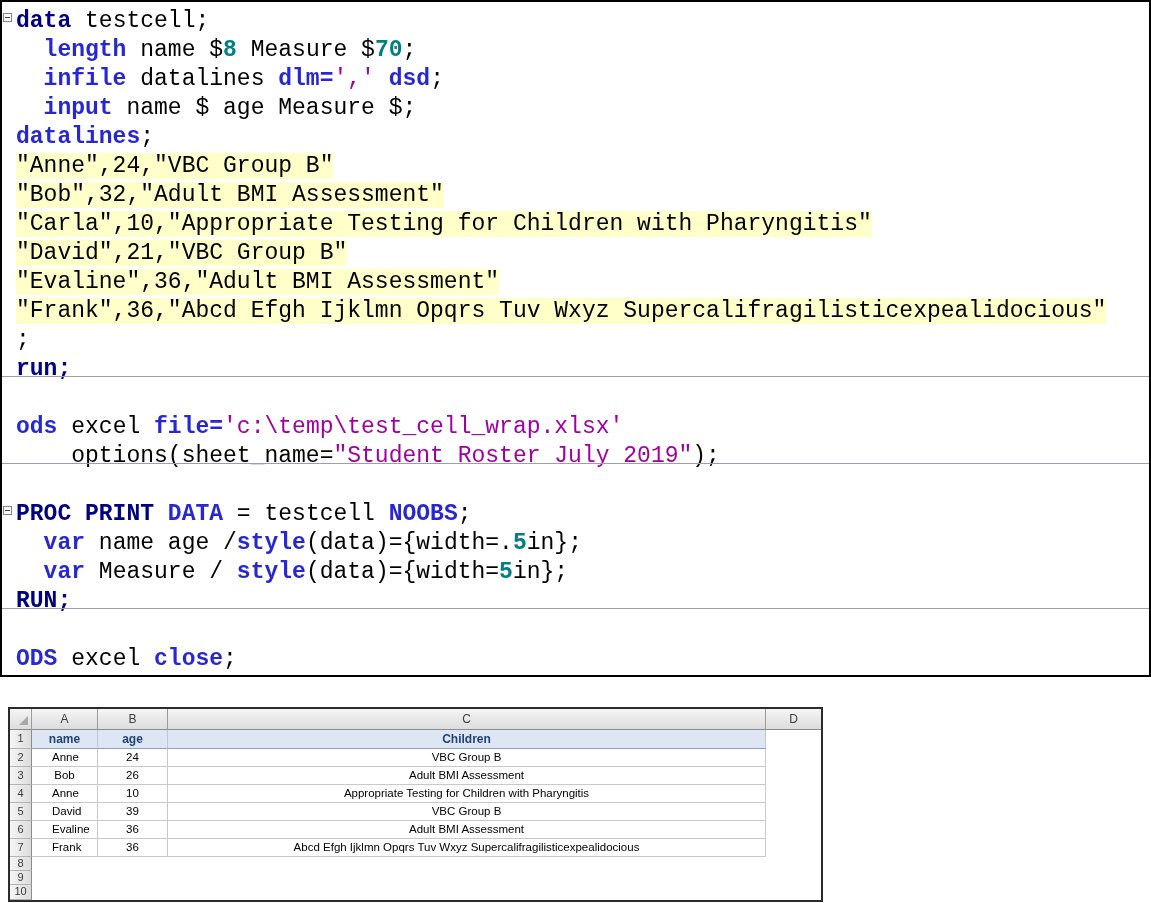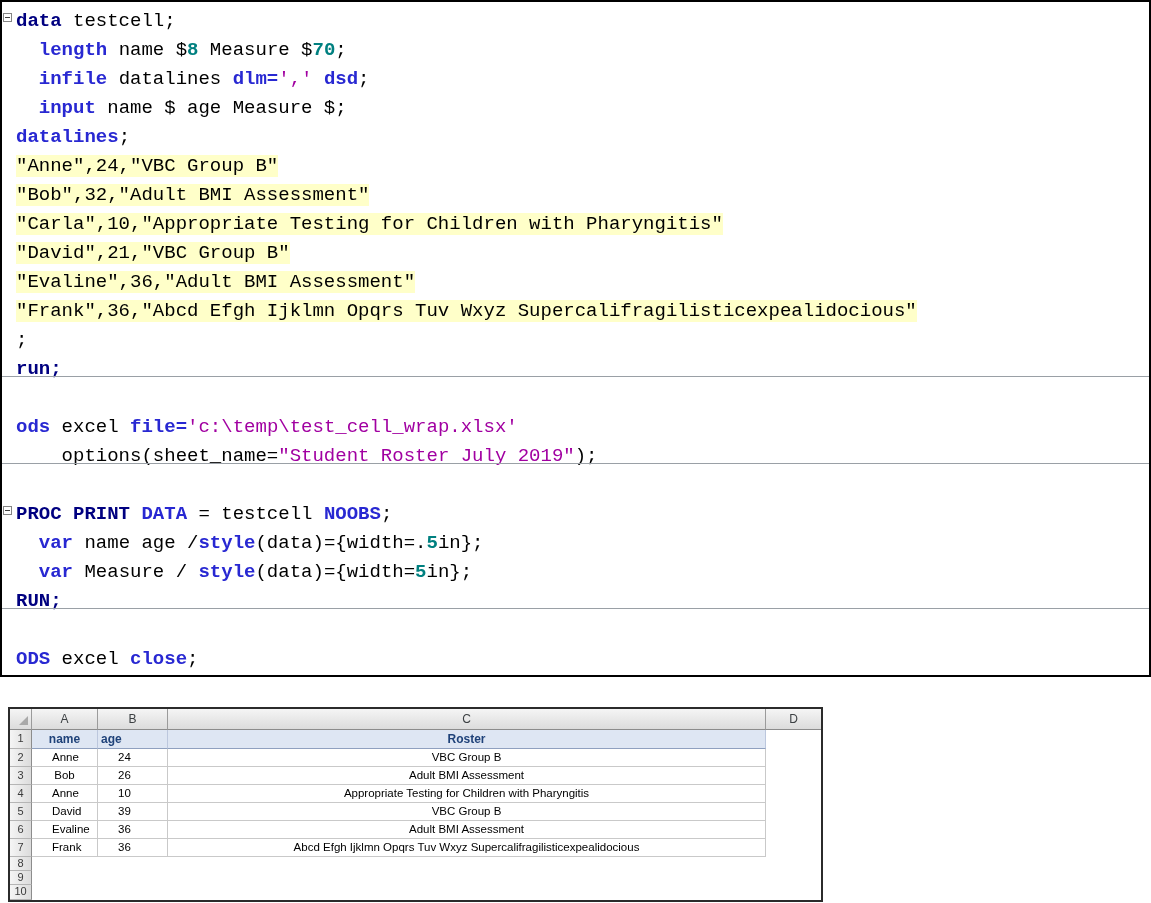--- a/index.html
+++ b/index.html
@@ -5,21 +5,21 @@
   html,body{margin:0;padding:0;background:#ffffff;}
   body{width:1151px;height:903px;position:relative;font-family:"Liberation Sans",sans-serif;}
 
   
   .code-box{
     position:absolute;left:0;top:0;width:1147px;height:673px;
     border:2px solid #000000;background:#ffffff;overflow:hidden;
   }
   .code-lines{
     position:relative;padding:5px 0 0 14px;
-    font-family:"Liberation Mono",monospace;font-size:19px;line-height:29px;
+    font-family:"Liberation Mono",monospace;font-size:23px;line-height:29px;
     white-space:pre;color:var(--text);
   }
   .line{position:relative;height:29px;}
   .line.sep::after{
     content:"";position:absolute;left:-14px;right:0;bottom:7px;
     border-top:1px solid var(--sep);
   }
   .c-t{color:var(--text);}
   .c-kw{color:var(--kw);font-weight:bold;}
   .c-step{color:var(--step);font-weight:bold;}
@@ -70,21 +70,21 @@
     border-right:1px solid #bcc7dd;border-bottom:1px solid var(--row1Border);
     padding:0 3px;
   }
   .dc{
     background:#ffffff;color:#000000;font-size:11.5px;line-height:17px;
     border-right:1px solid var(--grid);border-bottom:1px solid var(--grid);
     padding:0 20px;
   }
   .dcol{background:var(--dBg);border:none;}
   .ec{background:#ffffff;border:none;}
-  .ar{text-align:left;}
+  .ar{text-align:center;}
   .al{text-align:center;}
 </style>
 </head>
 <body>
 
 <div class="code-box">
   <div class="code-lines" id="code-lines"><div class="line"><span class="fold"></span><span><span class="c-step">data</span><span class="c-t"> testcell;</span></span></div><div class="line"><span><span class="c-t">  </span><span class="c-kw">length</span><span class="c-t"> name $</span><span class="c-num">8</span><span class="c-t"> Measure $</span><span class="c-num">70</span><span class="c-t">;</span></span></div><div class="line"><span><span class="c-t">  </span><span class="c-kw">infile</span><span class="c-t"> datalines </span><span class="c-kw">dlm=</span><span class="c-str">','</span><span class="c-t"> </span><span class="c-kw">dsd</span><span class="c-t">;</span></span></div><div class="line"><span><span class="c-t">  </span><span class="c-kw">input</span><span class="c-t"> name $ age Measure $;</span></span></div><div class="line"><span><span class="c-kw">datalines</span><span class="c-t">;</span></span></div><div class="line"><span class="hl"><span class="c-t">"Anne",24,"VBC Group B"</span></span></div><div class="line"><span class="hl"><span class="c-t">"Bob",32,"Adult BMI Assessment"</span></span></div><div class="line"><span class="hl"><span class="c-t">"Carla",10,"Appropriate Testing for Children with Pharyngitis"</span></span></div><div class="line"><span class="hl"><span class="c-t">"David",21,"VBC Group B"</span></span></div><div class="line"><span class="hl"><span class="c-t">"Evaline",36,"Adult BMI Assessment"</span></span></div><div class="line"><span class="hl"><span class="c-t">"Frank",36,"Abcd Efgh Ijklmn Opqrs Tuv Wxyz Supercalifragilisticexpealidocious"</span></span></div><div class="line"><span><span class="c-t">;</span></span></div><div class="line sep"><span><span class="c-step">run;</span></span></div><div class="line"><span><span class="c-t"></span></span></div><div class="line"><span><span class="c-kw">ods</span><span class="c-t"> excel </span><span class="c-kw">file=</span><span class="c-str">'c:\temp\test_cell_wrap.xlsx'</span></span></div><div class="line sep"><span><span class="c-t">    options(sheet_name=</span><span class="c-str">"Student Roster July 2019"</span><span class="c-t">);</span></span></div><div class="line"><span><span class="c-t"></span></span></div><div class="line"><span class="fold"></span><span><span class="c-step">PROC PRINT</span><span class="c-t"> </span><span class="c-kw">DATA</span><span class="c-t"> = testcell </span><span class="c-kw">NOOBS</span><span class="c-t">;</span></span></div><div class="line"><span><span class="c-t">  </span><span class="c-kw">var</span><span class="c-t"> name age /</span><span class="c-kw">style</span><span class="c-t">(data)={width=.</span><span class="c-num">5</span><span class="c-t">in};</span></span></div><div class="line"><span><span class="c-t">  </span><span class="c-kw">var</span><span class="c-t"> Measure / </span><span class="c-kw">style</span><span class="c-t">(data)={width=</span><span class="c-num">5</span><span class="c-t">in};</span></span></div><div class="line sep"><span><span class="c-step">RUN;</span></span></div><div class="line"><span><span class="c-t"></span></span></div><div class="line"><span><span class="c-kw">ODS</span><span class="c-t"> excel </span><span class="c-kw">close</span><span class="c-t">;</span></span></div></div>
 </div>
 
 <div class="sheet-box">
@@ -93,21 +93,21 @@
         <div class="ch corner"></div>
         <div class="ch">A</div>
         <div class="ch">B</div>
         <div class="ch">C</div>
         <div class="ch last">D</div>
       </div>
       <div class="shrow r1">
         <div class="rh">1</div>
         <div class="c1c al">name</div>
         <div class="c1c ar">age</div>
-        <div class="c1c al">Roster</div>
+        <div class="c1c al">Children</div>
         <div class="ec dcol"></div>
       </div>
       <div class="shrow dr">
         <div class="rh">2</div>
         <div class="dc al">Anne</div>
         <div class="dc ar">24</div>
         <div class="dc al">VBC Group B</div>
         <div class="ec dcol"></div>
       </div>
       <div class="shrow dr">

